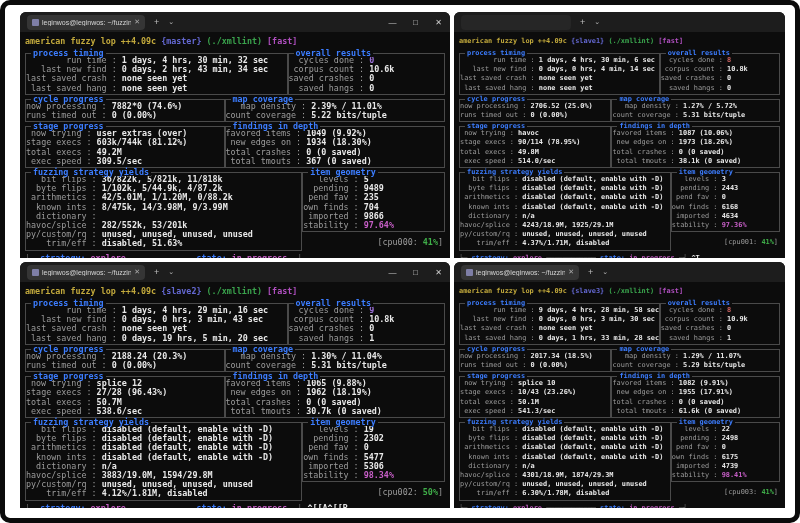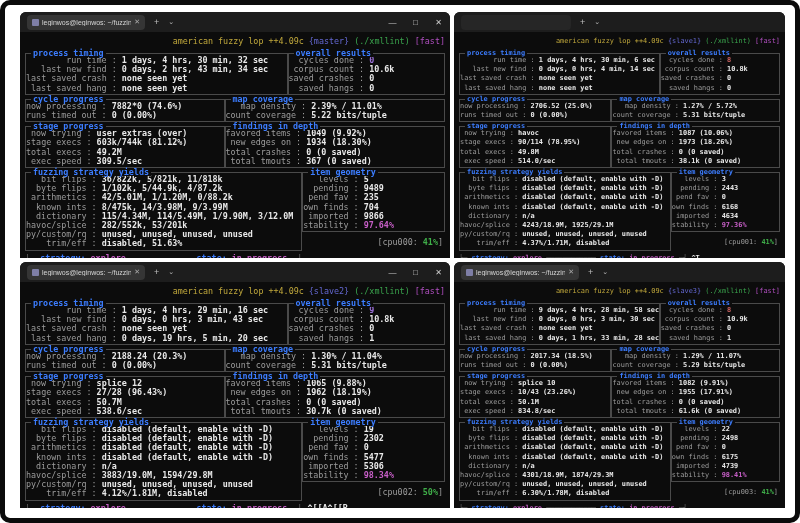--- a/index.html
+++ b/index.html
@@ -23,21 +23,21 @@
   .tab-x{font-size:7px;color:#a8a8a8;flex:0 0 auto;}
   .tbtn{font-size:9px;color:#bdbdbd;margin-left:9px;}
   .tbtn.chev{font-size:7px;}
   .winctl{margin-left:auto;display:flex;height:100%;align-items:center;}
   .winctl span{font-size:8px;color:#cfcfcf;width:23px;text-align:center;}
 
   
   .term{height:226px;overflow:hidden;padding:3px 5px 0 5px;box-sizing:border-box;
         font-size:8.4px;color:#e9e9e9;}
   .win.narrow .term{font-size:6.9px;}
-  .hl{text-align:right;line-height:10px;margin:1px 0 3px 0;white-space:pre;font-weight:normal;}
+  .hl{text-align:left;line-height:10px;margin:1px 0 3px 0;white-space:pre;font-weight:bold;}
   .hy{color:#c2a93c;} .hi{color:#6468d2;} .hg{color:#3aa44d;} .hm{color:#b04fc0;}
   .cols{display:flex;align-items:flex-start;}
   .box{position:relative;border:1px solid #4a4a4a;margin-top:4px;padding:2px 2px 1px 0;box-sizing:border-box;}
   .box .t{position:absolute;top:-5px;left:5px;background:#0c0c0c;padding:0 2px;
           color:#3c7dff;font-weight:bold;line-height:8px;white-space:pre;}
   .r{display:flex;line-height:9.2px;white-space:pre;}
   .l{text-align:right;color:#9c9c9c;flex:0 0 auto;}
   .s{color:#9c9c9c;}
   .v{color:#e9e9e9;font-weight:bold;white-space:pre;}
   .v.pur{color:#9a6fd6;} .v.red{color:#c9605f;} .v.mgn{color:#c75fc7;}
@@ -114,21 +114,21 @@
             <div class="r"><span class="l" style="width: 13ch;">total tmouts</span><span class="s"> : </span><span class="v">367 (0 saved)</span></div>
           </div>
         </div>
         <div class="cols">
           <div class="box" style="flex: 0 0 66%; max-width: 66%;">
             <span class="t">fuzzing strategy yields</span>
             <div class="r"><span class="l" style="width: 12ch;">bit flips</span><span class="s"> : </span><span class="v">36/822k, 5/821k, 11/818k</span></div>
             <div class="r"><span class="l" style="width: 12ch;">byte flips</span><span class="s"> : </span><span class="v">1/102k, 5/44.9k, 4/87.2k</span></div>
             <div class="r"><span class="l" style="width: 12ch;">arithmetics</span><span class="s"> : </span><span class="v">42/5.01M, 1/1.20M, 0/88.2k</span></div>
             <div class="r"><span class="l" style="width: 12ch;">known ints</span><span class="s"> : </span><span class="v">8/475k, 14/3.98M, 9/3.99M</span></div>
-            <div class="r"><span class="l" style="width: 12ch;">dictionary</span><span class="s"> : </span><span class="v">115/4.34M, 114/5.49M, 1/9.90M, 3/12.0M</span></div>
+            <div class="r"><span class="l" style="width: 12ch;">dictionary</span><span class="s"> : </span></div>
             <div class="r"><span class="l" style="width: 12ch;">havoc/splice</span><span class="s"> : </span><span class="v">282/552k, 53/201k</span></div>
             <div class="r"><span class="l" style="width: 12ch;">py/custom/rq</span><span class="s"> : </span><span class="v">unused, unused, unused, unused</span></div>
             <div class="r"><span class="l" style="width: 12ch;">trim/eff</span><span class="s"> : </span><span class="v">disabled, 51.63%</span></div>
           </div>
           <div class="rcol">
             <div class="box" style="flex: 0 0 100%; max-width: 100%;">
               <span class="t">item geometry</span>
               <div class="r"><span class="l" style="width: 9ch;">levels</span><span class="s"> : </span><span class="v">5</span></div>
               <div class="r"><span class="l" style="width: 9ch;">pending</span><span class="s"> : </span><span class="v">9489</span></div>
               <div class="r"><span class="l" style="width: 9ch;">pend fav</span><span class="s"> : </span><span class="v">235</span></div>
@@ -353,21 +353,21 @@
             <div class="r"><span class="l" style="width: 14ch;">map density</span><span class="s"> : </span><span class="v">1.29% / 11.07%</span></div>
             <div class="r"><span class="l" style="width: 14ch;">count coverage</span><span class="s"> : </span><span class="v">5.29 bits/tuple</span></div>
           </div>
         </div>
         <div class="cols">
           <div class="box" style="flex: 0 0 47.5%; max-width: 47.5%;">
             <span class="t">stage progress</span>
             <div class="r"><span class="l" style="width: 11ch;">now trying</span><span class="s"> : </span><span class="v">splice 10</span></div>
             <div class="r"><span class="l" style="width: 11ch;">stage execs</span><span class="s"> : </span><span class="v">10/43 (23.26%)</span></div>
             <div class="r"><span class="l" style="width: 11ch;">total execs</span><span class="s"> : </span><span class="v">50.1M</span></div>
-            <div class="r"><span class="l" style="width: 11ch;">exec speed</span><span class="s"> : </span><span class="v">834.8/sec</span></div>
+            <div class="r"><span class="l" style="width: 11ch;">exec speed</span><span class="s"> : </span><span class="v">541.3/sec</span></div>
           </div>
           <div class="box" style="flex: 0 0 52.5%; max-width: 52.5%;">
             <span class="t">findings in depth</span>
             <div class="r"><span class="l" style="width: 13ch;">favored items</span><span class="s"> : </span><span class="v">1082 (9.91%)</span></div>
             <div class="r"><span class="l" style="width: 13ch;">new edges on</span><span class="s"> : </span><span class="v">1955 (17.91%)</span></div>
             <div class="r"><span class="l" style="width: 13ch;">total crashes</span><span class="s"> : </span><span class="v">0 (0 saved)</span></div>
             <div class="r"><span class="l" style="width: 13ch;">total tmouts</span><span class="s"> : </span><span class="v">61.6k (0 saved)</span></div>
           </div>
         </div>
         <div class="cols">

